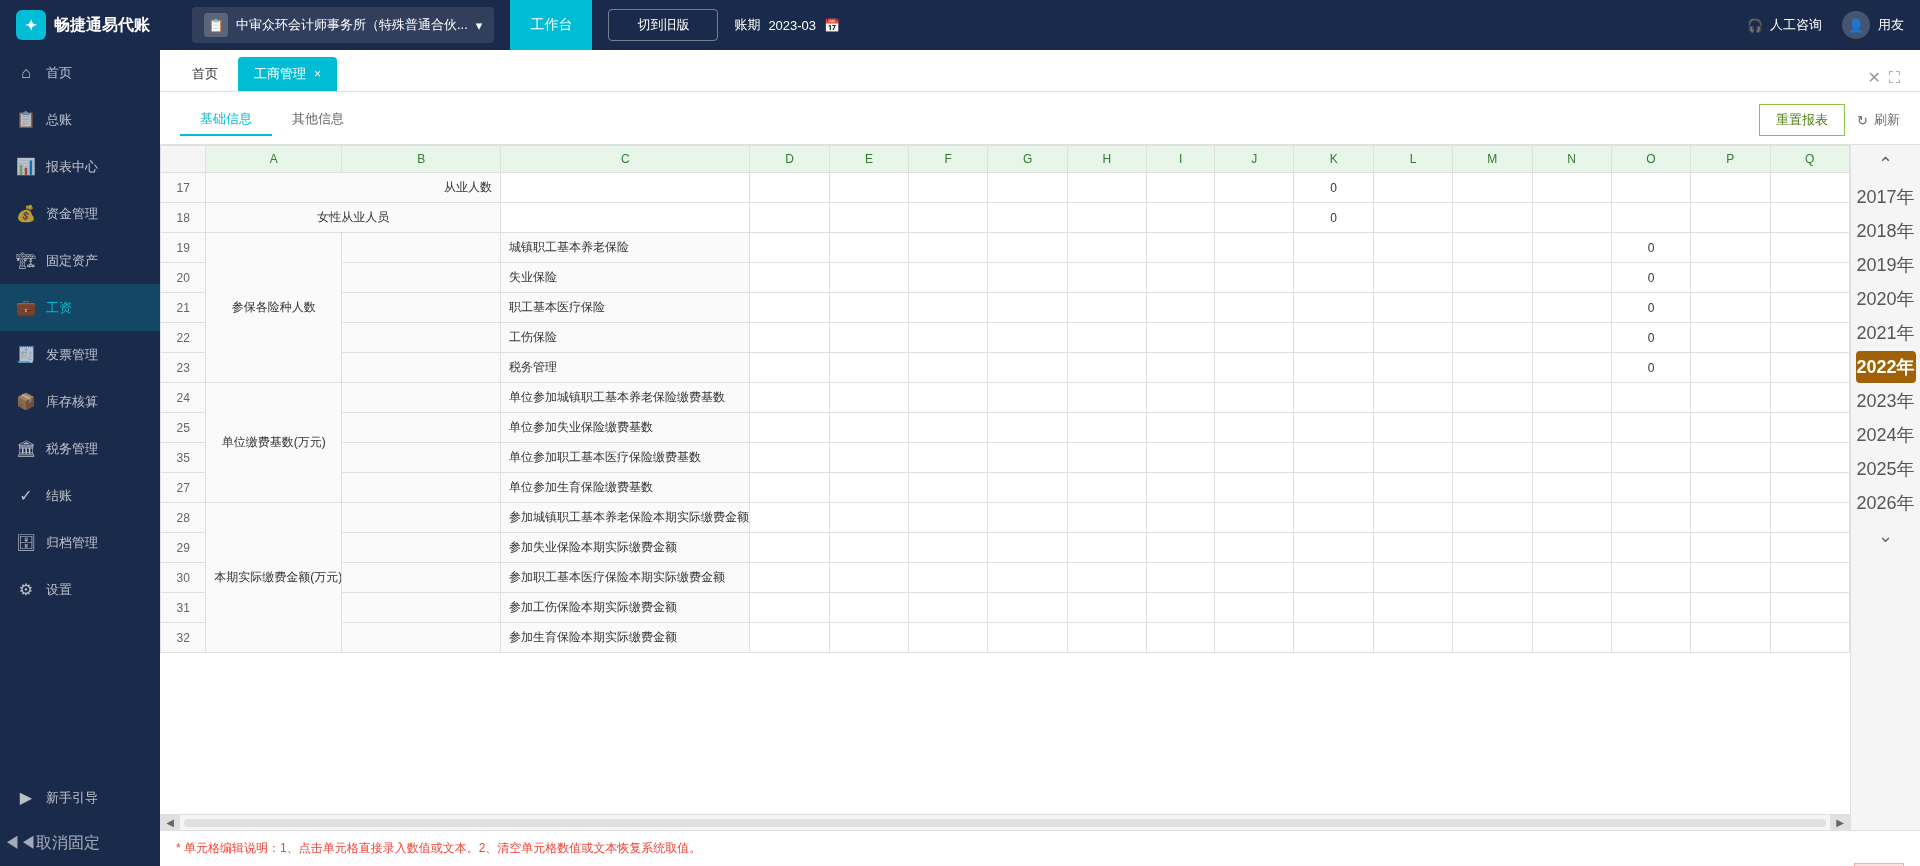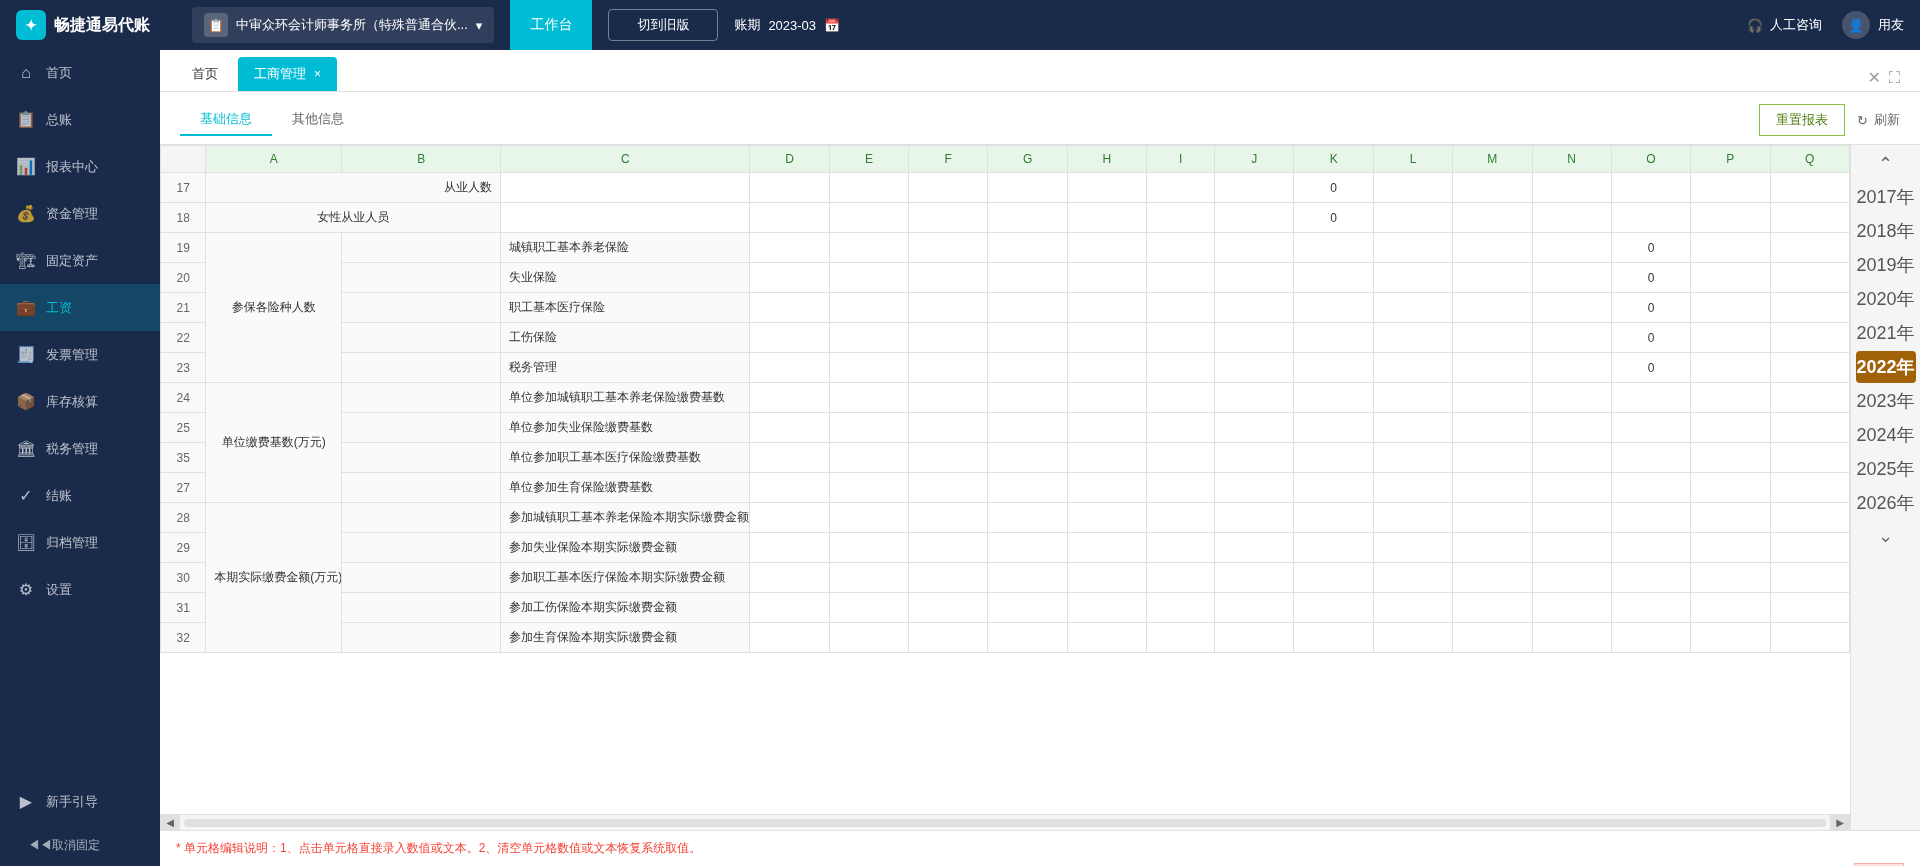--- a/index.html
+++ b/index.html
@@ -141,24 +141,24 @@
     }
     .sidebar-item.active { background: rgba(0,188,212,0.2); color: #00bcd4; }
     .sidebar-icon { font-size: 16px; width: 20px; text-align: center; }
     .sidebar-bottom {
       margin-top: auto;
     }
     .pin-btn {
       display: flex;
       align-items: center;
       gap: 8px;
-      padding: 12px 28px;
+      padding: 12px 4px;
       color: rgba(255,255,255,0.6);
       cursor: pointer;
-      font-size: 12px;
+      font-size: 16px;
     }
 
     
     .content-area {
       flex: 1;
       display: flex;
       flex-direction: column;
       overflow: hidden;
       background: #f0f2f5;
     }

